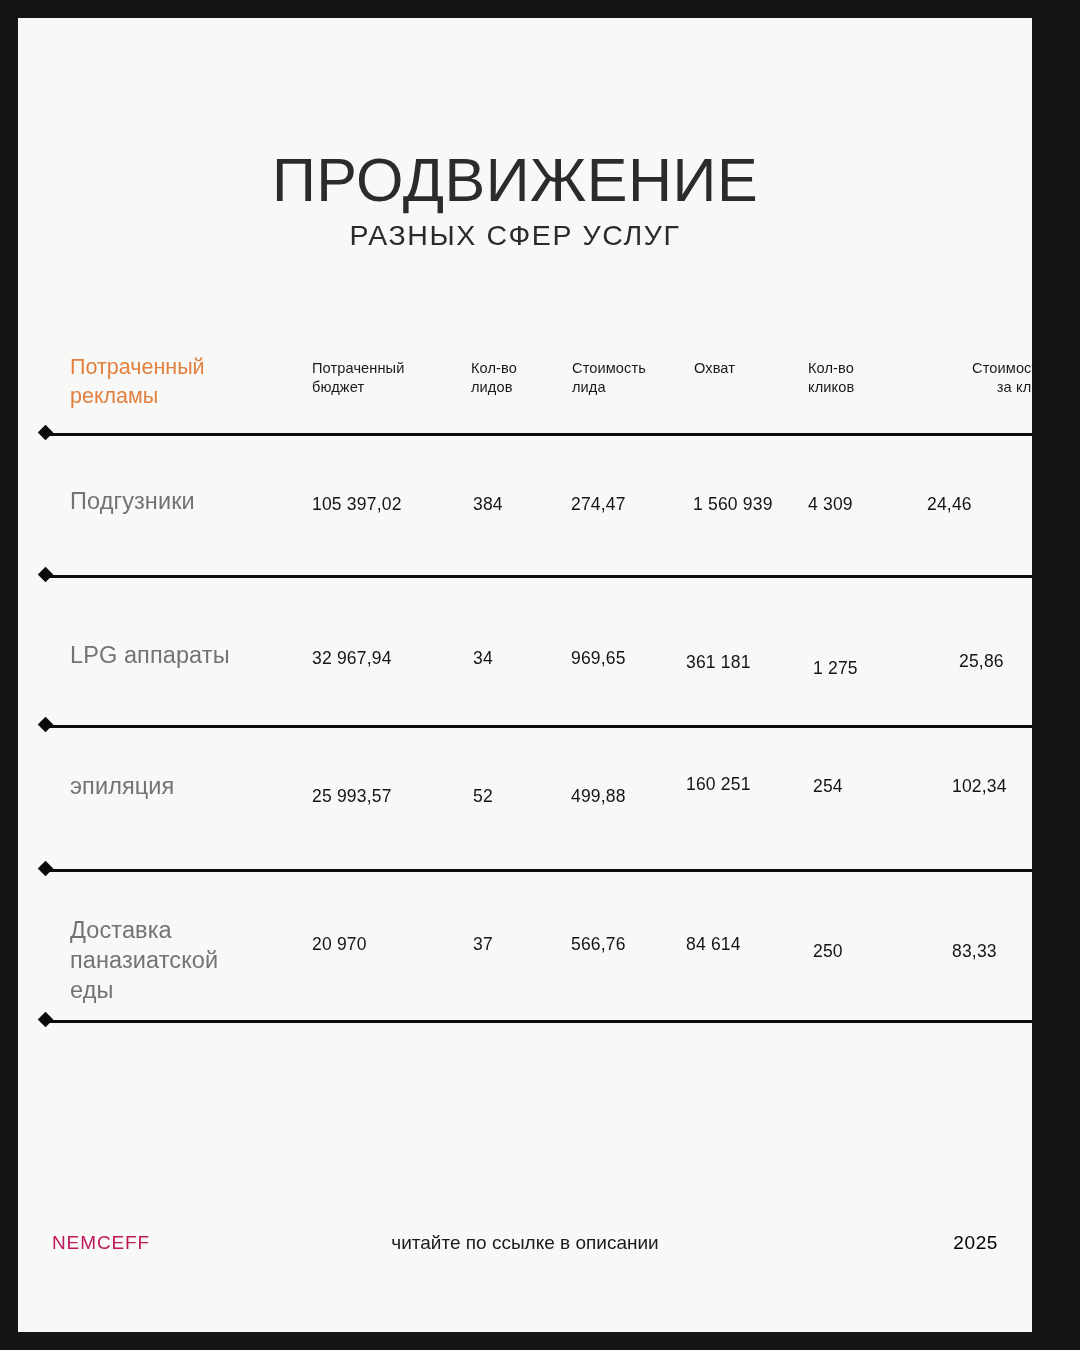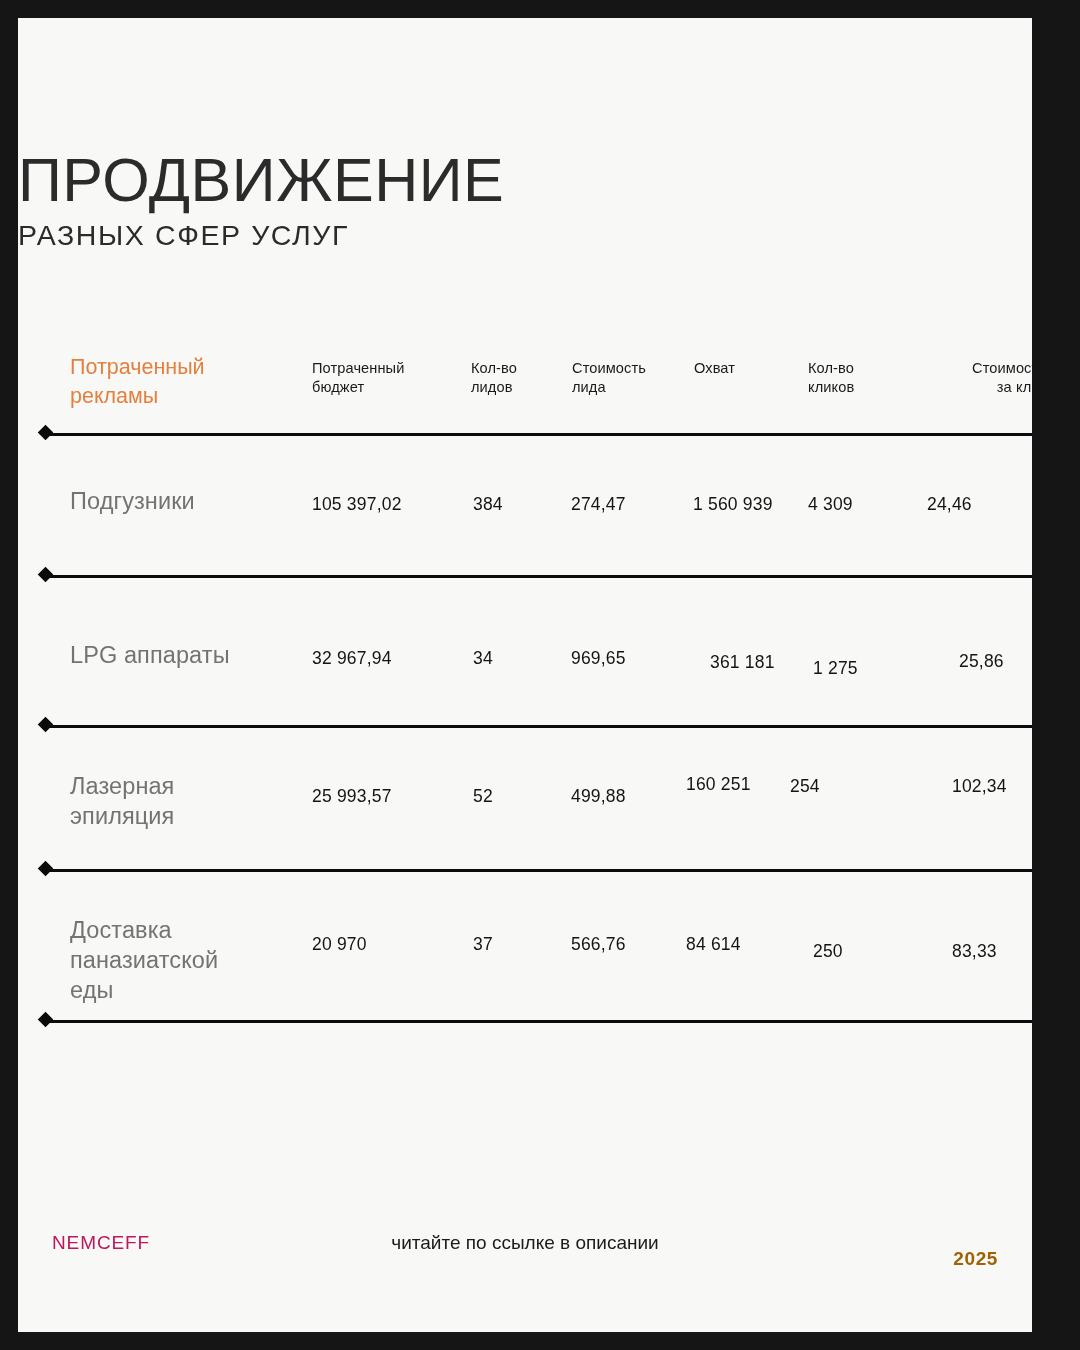--- a/index.html
+++ b/index.html
@@ -35,20 +35,21 @@
     box-sizing: border-box;
     overflow: hidden;
   }
 
   
   .title-block {
     position: absolute;
     left: 0;
     top: 130px;
     width: 994px;
+    text-align: center;
   }
   .title-main {
     font-size: 61px;
     line-height: 64px;
     letter-spacing: 0.5px;
     font-weight: 400;
     color: #2B2B2B;
     margin: 0;
     white-space: nowrap;
   }
@@ -154,25 +155,24 @@
     top: 8px;
     width: 1014px;
     text-align: center;
     font-size: 19px;
     line-height: 25px;
     color: #1B1B1B;
   }
   .footer-year {
     position: absolute;
     right: 34px;
-    top: 26px;
+    top: 10px;
     font-size: 19px;
     letter-spacing: 0.6px;
-    color: #a16207;
-    font-weight: bold;
+    color: #000000;
   }
 </style>
 </head>
 <body>
 
 <div class="frame">
   <div class="page">
 
     <div class="title-block">
       <div class="title-main">ПРОДВИЖЕНИЕ</div>
@@ -228,35 +228,34 @@
       <div class="cell" style="left:909px; top:475px;">24,46</div>
 
       <div class="rule" style="top:557px;"></div>
 
       <div class="row-label" style="top:622px;">
         <div>LPG аппараты</div>
       </div>
       <div class="cell" style="left:294px; top:629px;">32 967,94</div>
       <div class="cell" style="left:455px; top:629px;">34</div>
       <div class="cell" style="left:553px; top:629px;">969,65</div>
-      <div class="cell" style="left:668px; top:633px;margin-left:24px;">361 181</div>
+      <div class="cell" style="left:668px; top:633px;">361 181</div>
       <div class="cell" style="left:795px; top:639px;">1 275</div>
       <div class="cell" style="left:941px; top:632px;">25,86</div>
 
       <div class="rule" style="top:707px;"></div>
 
       <div class="row-label" style="top:753px;">
-        <div>Лазерная</div>
         <div>эпиляция</div>
       </div>
       <div class="cell" style="left:294px; top:767px;">25 993,57</div>
       <div class="cell" style="left:455px; top:767px;">52</div>
       <div class="cell" style="left:553px; top:767px;">499,88</div>
       <div class="cell" style="left:668px; top:755px;">160 251</div>
-      <div class="cell" style="left:772px; top:757px;">254</div>
+      <div class="cell" style="left:795px; top:757px;">254</div>
       <div class="cell" style="left:934px; top:757px;">102,34</div>
 
       <div class="rule" style="top:851px;"></div>
 
       <div class="row-label" style="top:897px;">
         <div>Доставка</div>
         <div>паназиатской</div>
         <div>еды</div>
       </div>
       <div class="cell" style="left:294px; top:915px;">20 970</div>

